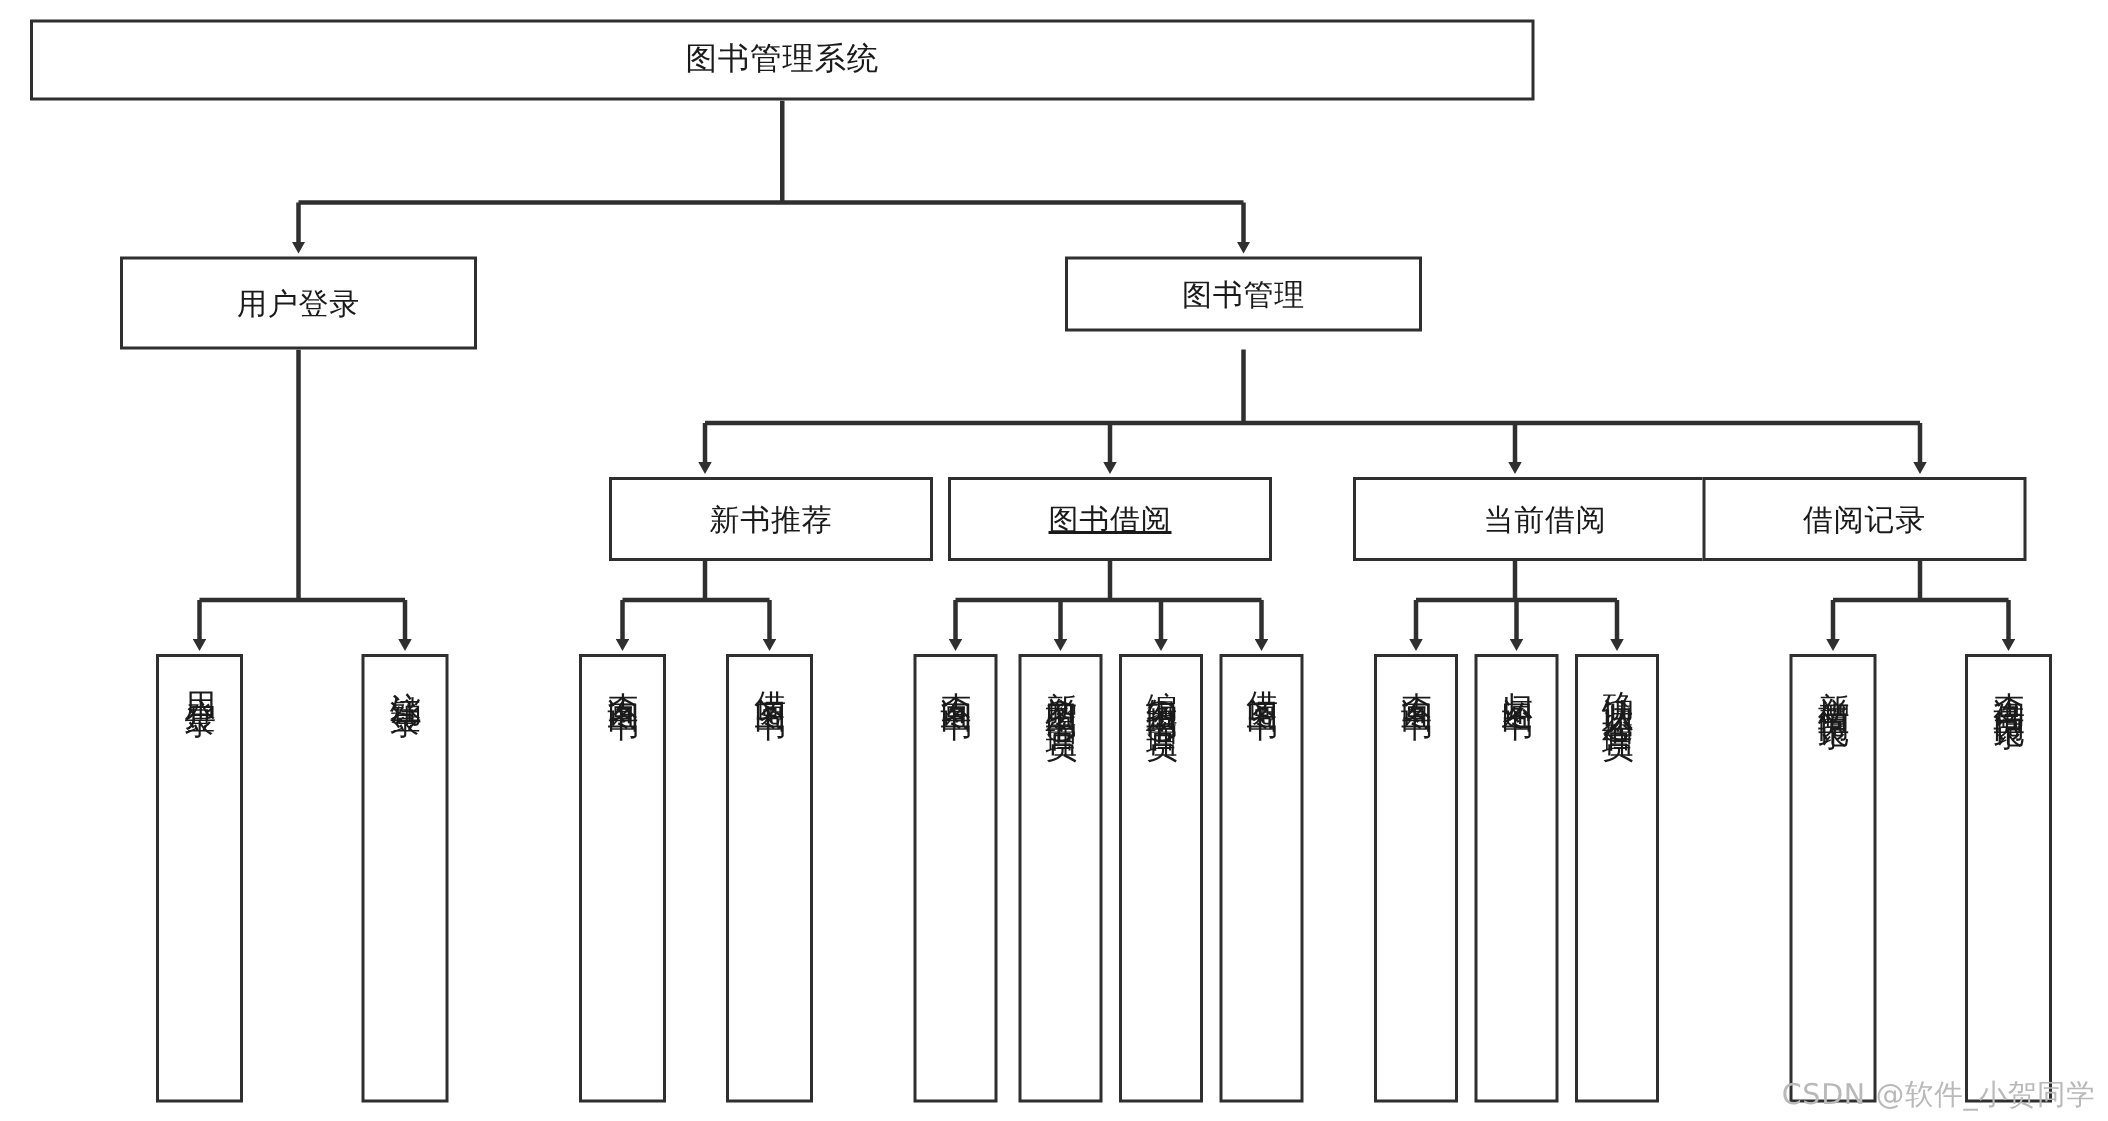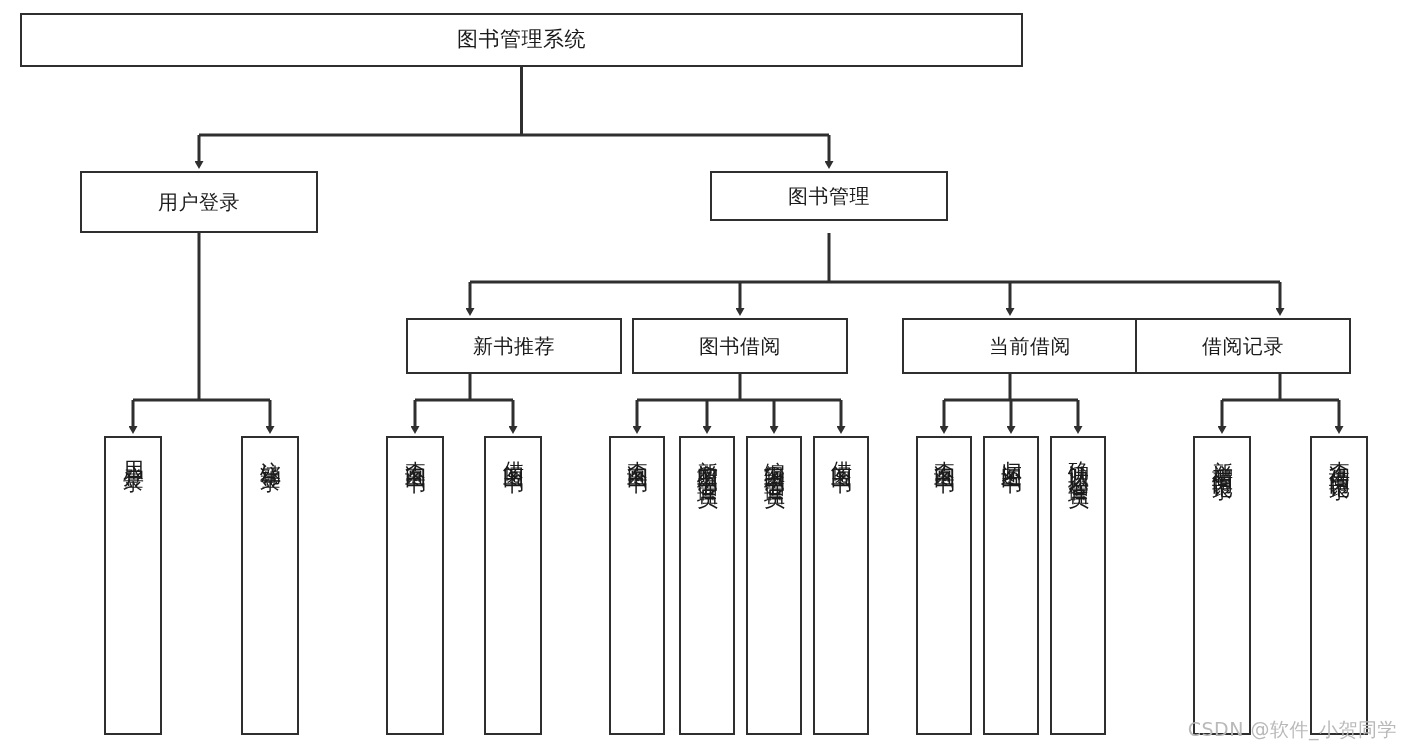--- a/index.html
+++ b/index.html
@@ -135,21 +135,21 @@
         <span class="node-label">用户登录</span>
       </div>
       <div class="node branch" id="node-book-manage" style="left: 710px; top: 171px; width: 238px; height: 50px;">
         <span class="node-label">图书管理</span>
       </div>
     </div>
   <div id="level3-container">
       <div class="node branch" id="node-new-book-recommend" style="left: 362px; top: 318px; width: 216px; height: 56px; margin-left: 44px;">
         <span class="node-label">新书推荐</span>
       </div>
-      <div class="node branch" id="node-book-borrow" style="left: 632px; top: 318px; width: 216px; height: 56px;">
+      <div class="node branch" id="node-book-borrow" style="left: 632px; top: 318px; width: 216px; height: 56px; text-decoration: underline;">
         <span class="node-label">图书借阅</span>
       </div>
       <div class="node branch" id="node-current-borrow" style="left: 902px; top: 318px; width: 256px; height: 56px;">
         <span class="node-label">当前借阅</span>
       </div>
       <div class="node branch" id="node-borrow-record" style="left: 1135px; top: 318px; width: 216px; height: 56px;">
         <span class="node-label">借阅记录</span>
       </div>
     </div>
   <div id="leaf-container">

